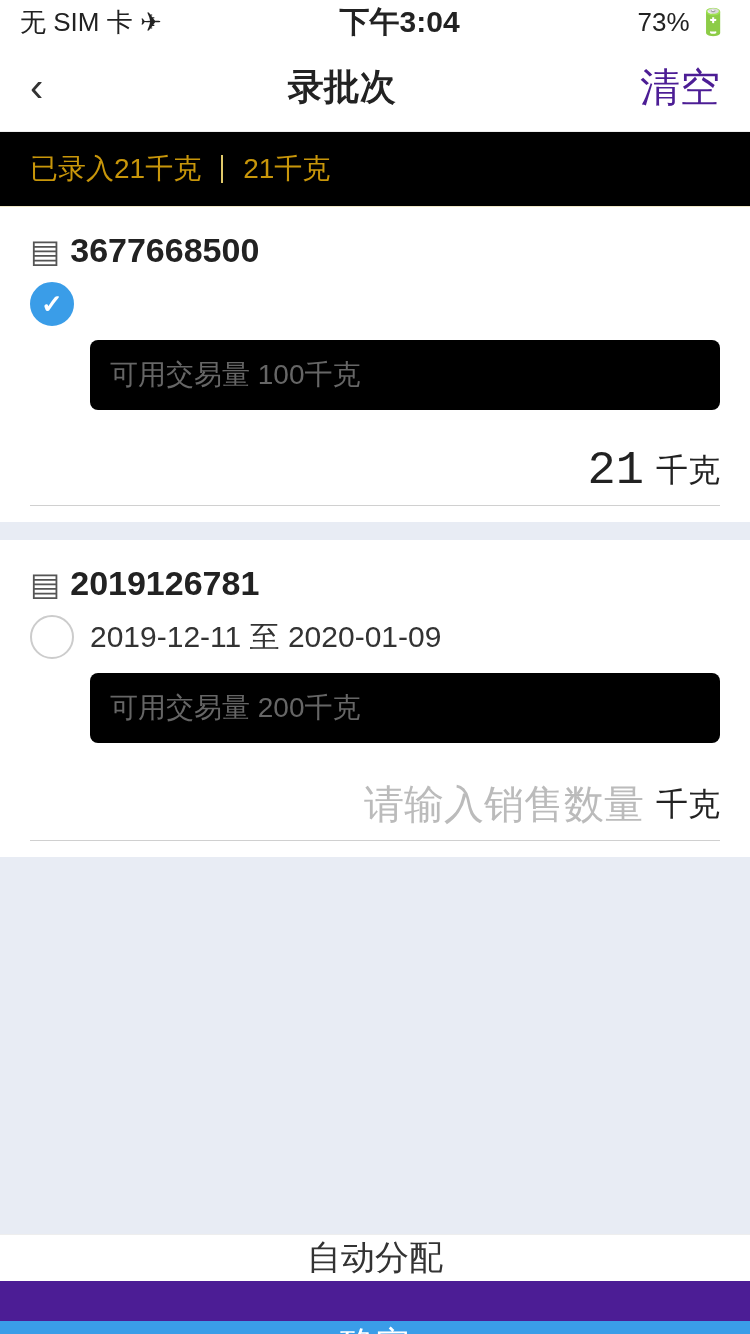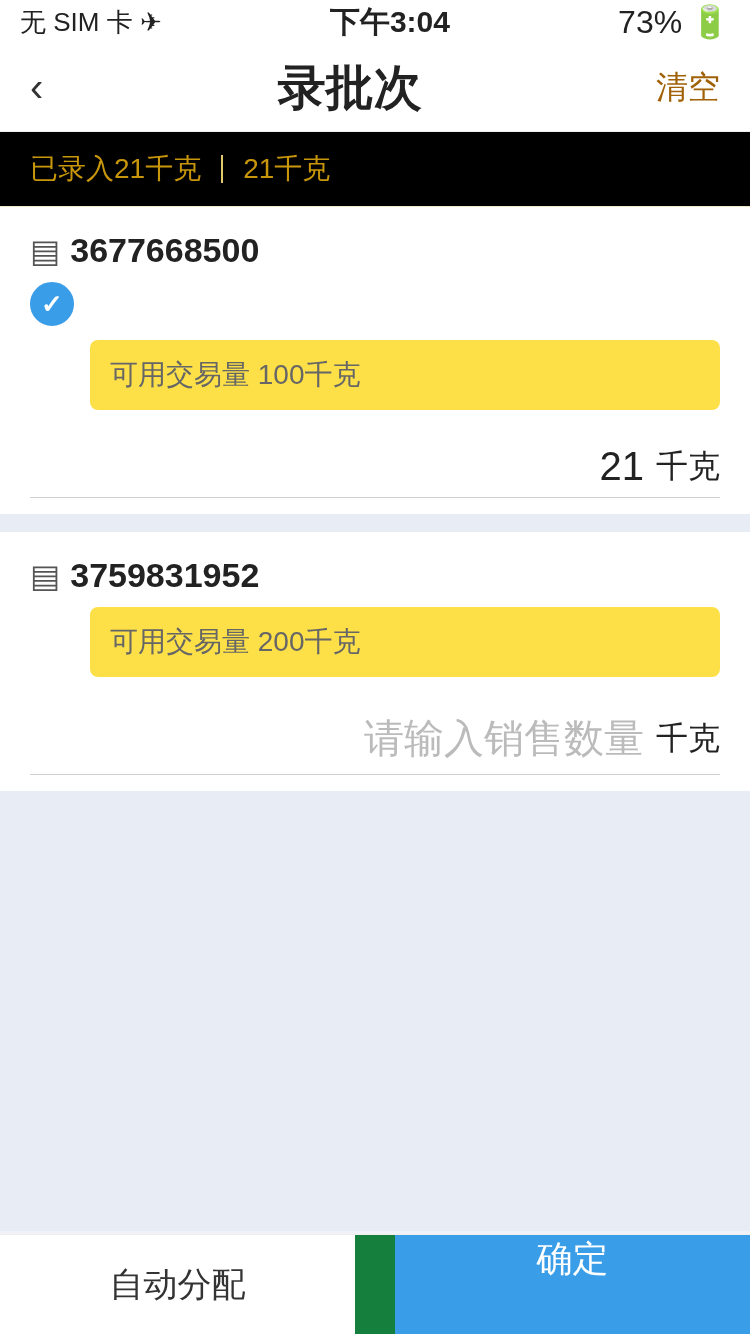--- a/index.html
+++ b/index.html
@@ -31,47 +31,47 @@
       gap: 8px;
     }
     .status-center {
       font-size: 30px;
       font-weight: 700;
     }
     .status-right {
       display: flex;
       align-items: center;
       gap: 8px;
-      font-size: 32px;
+      font-size: 26px;
     }
 
     
     .nav-bar {
       width: 750px;
       height: 88px;
       background: #fff;
       display: flex;
       align-items: center;
       justify-content: space-between;
       padding: 0 30px;
       border-bottom: 1px solid #eee;
     }
     .nav-back {
       font-size: 40px;
       color: #333;
       cursor: pointer;
     }
     .nav-title {
-      font-size: 48px;
+      font-size: 36px;
       font-weight: 600;
       color: #222;
     }
     .nav-action {
-      font-size: 32px;
-      color: #a16207;
+      font-size: 40px;
+      color: #4c1d95;
       cursor: pointer;
     }
 
     
     .info-banner {
       background: #000000;
       padding: 18px 30px;
       display: flex;
       align-items: center;
       gap: 20px;
@@ -137,21 +137,21 @@
       font-size: 26px;
       font-weight: bold;
     }
 
     .date-range {
       font-size: 30px;
       color: #333;
     }
 
     .availability-box {
-      background: #fde047;
+      background: #000000;
       border-radius: 8px;
       padding: 16px 20px;
       font-size: 28px;
       color: #666;
       margin-left: 60px;
       margin-bottom: 16px;
     }
 
     .section-divider {
       height: 18px;
@@ -166,22 +166,23 @@
     }
 
     
     .footer {
       position: fixed;
       bottom: 0;
       left: 0;
       width: 750px;
       height: 100px;
       display: flex;
-      background: #15803d;
+      background: #4c1d95;
       border-top: 1px solid #eee;
+      flex-direction: column;
     }
     .footer-auto {
       flex: 1;
       display: flex;
       align-items: center;
       justify-content: center;
       font-size: 34px;
       color: #333;
       cursor: pointer;
       background: #fff;
@@ -253,33 +254,37 @@
     </div>
     <div class="card-row">
       <div class="radio-circle checked">
         <span class="radio-check">✓</span>
       </div>
     </div>
     <div class="availability-box">可用交易量 100千克</div>
   </div>
   <div class="input-row">
     <div class="input-row-inner">
-      <span style="font-size:40px;font-weight:500;">21</span>
+      <span style="font-size:47px;font-weight:500;font-family:Liberation Mono, monospace;">21</span>
       <span style="font-size:32px;">千克</span>
     </div>
   </div>
 </div>
 
 <div class="section-divider"></div>
 
 <div class="card-section">
   <div class="card" style="padding-bottom: 8px;">
     <div class="card-header">
       <span class="card-icon">▤</span>
-      <span class="card-id">3759831952</span>
+      <span class="card-id">2019126781</span>
+    </div>
+    <div class="card-row">
+      <div class="radio-circle"></div>
+      <span class="date-range">2019-12-11 至 2020-01-09</span>
     </div>
     <div class="availability-box">可用交易量 200千克</div>
   </div>
   <div class="input-row">
     <div class="input-row-inner">
       <span style="font-size:40px;color:#bbb;flex:1;text-align:right;">请输入销售数量</span>
       <span style="font-size:32px;">千克</span>
     </div>
   </div>
 </div>

